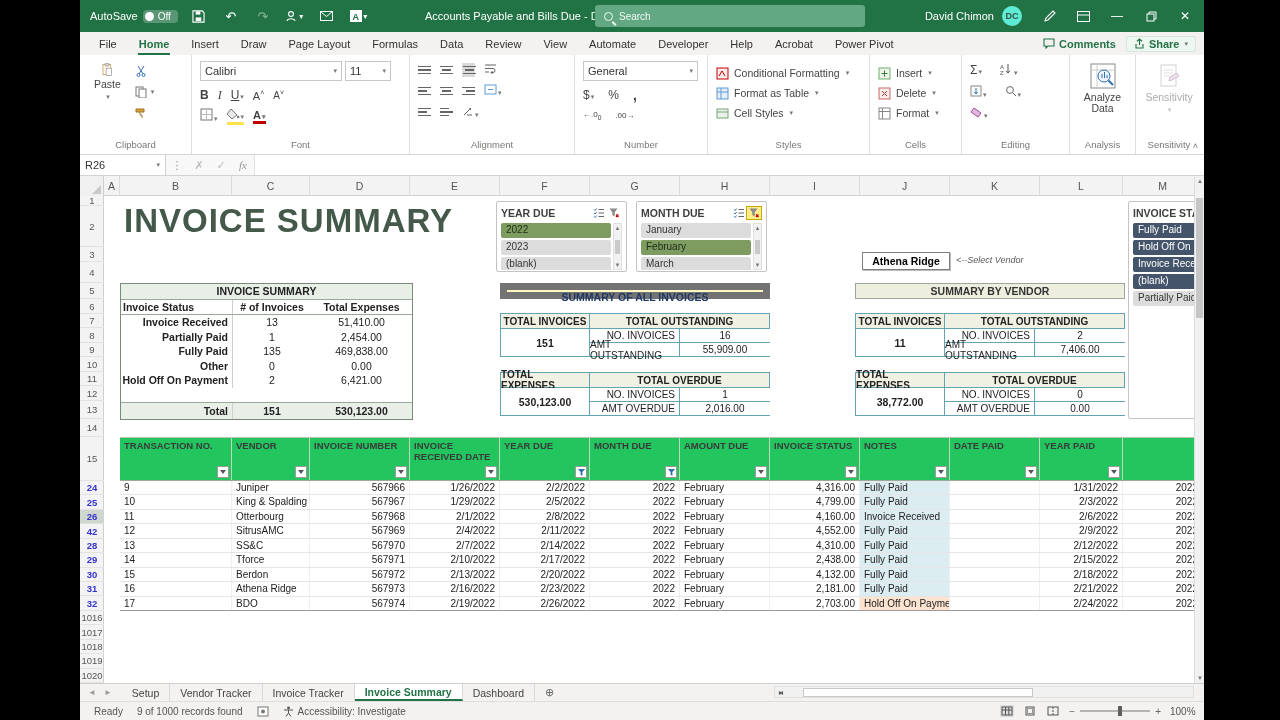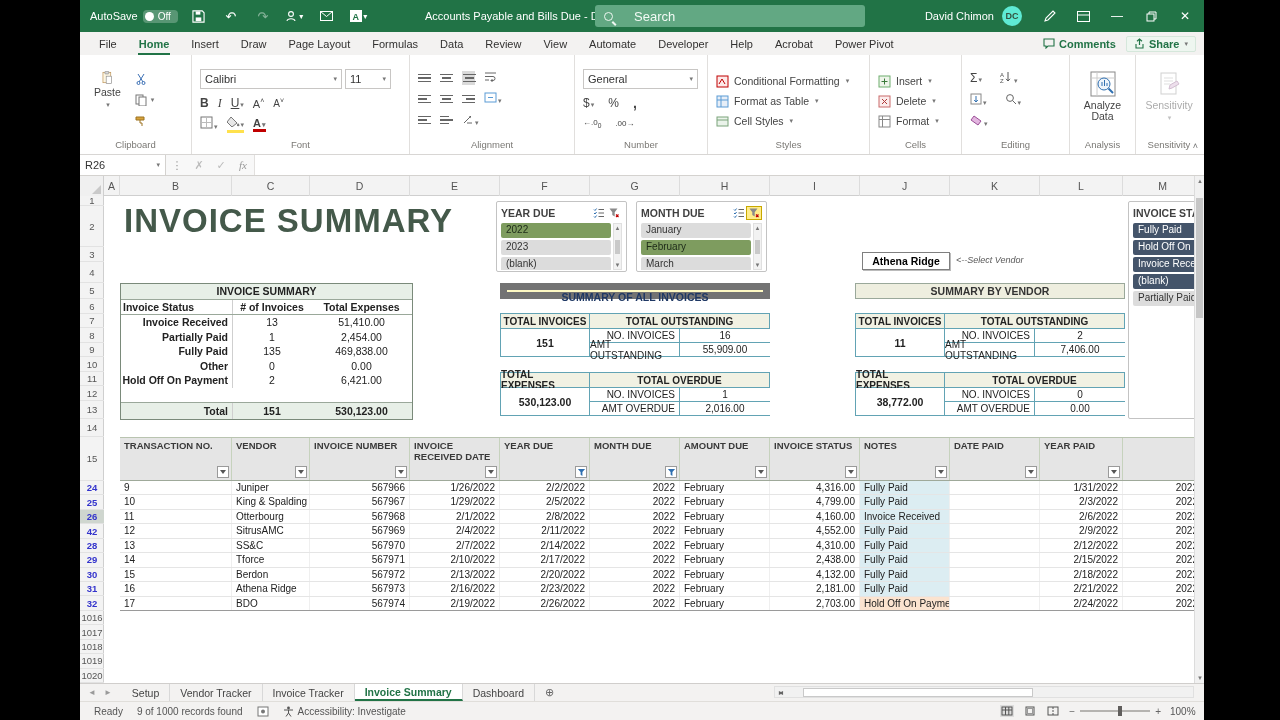--- a/index.html
+++ b/index.html
@@ -13,21 +13,21 @@
   .tb-left { display:flex; align-items:center; gap:10px; padding-left:10px; }
   .autosave { display:flex; align-items:center; gap:5px; }
   .as-pill { display:flex; align-items:center; gap:4px; background:rgba(255,255,255,.25); border-radius:4px; padding:1px 7px 1px 2px; font-size:10px; }
   .as-dot { width:9px; height:9px; border-radius:50%; background:#fff; }
   .tb-ic { width:22px; height:20px; display:flex; align-items:center; justify-content:center; font-size:13px; color:#fff; }
   .tb-ic svg { display:block; }
   .tb-ic.dim { opacity:.45; }
   .chev { font-size:8px; margin-left:1px; }
   #doc-title { position:absolute; left:345px; top:0; height:32px; display:flex; align-items:center; font-size:11px; white-space:nowrap; }
   #searchbox { position:absolute; left:515px; top:5px; width:270px; height:22px; background:#62a883; border-radius:3px;
-    display:flex; align-items:center; gap:21px; padding-left:9px; font-size:13px; color:#f2faf5; }
+    display:flex; align-items:center; gap:6px; padding-left:9px; font-size:10px; color:#f2faf5; }
   .mag { width:9px; height:9px; border:1.5px solid #eef7f1; border-radius:50%; position:relative; }
   .mag::after { content:""; position:absolute; left:8px; top:8px; width:5px; height:1.5px; background:#eef7f1; transform:rotate(45deg); transform-origin:0 0; }
   .tb-right { position:absolute; right:0; top:0; height:32px; display:flex; align-items:center; gap:4px; padding-right:4px; }
   #user-name { font-size:11px; margin-right:4px; }
   #avatar { width:20px; height:20px; border-radius:50%; background:#5eead4; color:#33523f; font-size:9px; font-weight:bold;
     display:flex; align-items:center; justify-content:center; margin-right:8px; }
   .winbtn { width:30px; height:28px; display:flex; align-items:center; justify-content:center; font-size:12px; }
 
   
   #menubar { position:absolute; left:0; top:32px; width:100%; height:23px; background:#f3f2f1; display:flex; align-items:center; font-size:11px; color:#323130; }
@@ -36,21 +36,21 @@
   .mtab.active { color:var(--green); font-weight:bold; }
   .mtab.active::after { content:""; position:absolute; left:10px; right:10px; bottom:0; height:2.5px; background:var(--green); }
   #menu-right { position:absolute; right:8px; top:0; height:100%; display:flex; align-items:center; gap:10px; }
   .mr-btn { display:flex; align-items:center; gap:4px; font-size:11px; color:#323130; }
   .mr-btn .g { color:var(--green); font-weight:bold; }
   .share { background:#eef6f0; border:1px solid #d5e7db; border-radius:2px; padding:1px 7px; }
 
   
   #ribbon { position:absolute; left:0; top:55px; width:100%; height:100px; background:#ffffff; border-bottom:1px solid #d8d6d4; display:flex; }
   .rgroup { height:100%; border-right:1px solid #e1dfdd; display:flex; flex-direction:column; position:relative; }
-  .rg-body { flex:1; display:flex; align-items:flex-start; padding:6px 8px 0 8px; gap:8px;margin-top:8px; }
+  .rg-body { flex:1; display:flex; align-items:flex-start; padding:6px 8px 0 8px; gap:8px; }
   .rg-label { height:17px; text-align:center; font-size:9.5px; color:#7a7874; line-height:15px; }
   .bigbtn { display:flex; flex-direction:column; align-items:center; justify-content:center; gap:3px; font-size:10.5px; color:#444; padding:2px 6px; }
   .bigbtn .cap { line-height:11px; text-align:center; }
   .minicol { display:flex; flex-direction:column; gap:7px; padding-top:3px; }
   .mini { font-size:11px; color:#555; display:flex; align-items:center; gap:3px; height:14px; }
   .combo { border:1px solid #c8c6c4; background:#fff; height:20px; display:flex; align-items:center; justify-content:space-between; font-size:11px; color:#333; padding:0 4px; }
   .hrow { display:flex; align-items:center; gap:9px; height:18px; font-size:12px; color:#444; }
   .dd { font-size:7px; color:#777; margin-left:1px; }
   .ublk { border-bottom:3px solid #ffe14d; padding-bottom:0px; }
   .ared { border-bottom:3px solid #c00000; padding-bottom:0px; }
@@ -124,21 +124,21 @@
   .sb-val { background:#fff; }
   .sb-big { grid-row:2 / span 2; font-weight:bold; font-size:10.5px; background:#fff; }
   .noR { border-right:none; } .noB { border-bottom:none; }
 
   
   #vendor-box { position:absolute; left:782px; top:56px; width:88px; height:18px; border:1px solid #7f7f7f; background:#fff;
     font-weight:bold; font-size:10.5px; text-align:center; line-height:17px; box-shadow:1px 1px 0 #bbb; }
   #vendor-hint { position:absolute; left:876px; top:59px; font-size:9px; font-style:italic; color:#595959; }
 
   
-  #dt-header { position:absolute; left:40px; top:241px; width:1083px; height:44px; display:grid; background:#e5e5e5; border-top:1px solid #b9c4b0; border-bottom:1px solid #9fa99a; }
+  #dt-header { position:absolute; left:40px; top:241px; width:1083px; height:44px; display:grid; background:#22c55e; border-top:1px solid #b9c4b0; border-bottom:1px solid #9fa99a; }
   .dth { position:relative; border-right:1px solid #c6d2bd; padding:2px 4px; font-size:9.5px; font-weight:bold; color:#3a3a3a; line-height:11px; }
   .fbtn { position:absolute; right:2px; bottom:2px; width:12px; height:12px; background:#fff; border:1px solid #9a9a9a; display:flex; align-items:center; justify-content:center; }
   .tri { width:0; height:0; border-left:3px solid transparent; border-right:3px solid transparent; border-top:4px solid #555; }
   #dt-rows { position:absolute; left:40px; top:285px; width:1083px; }
   .dtr { display:grid; height:14.44px; font-size:10px; color:#222; border-bottom:1px solid #e5e5e5; }
   .dtc { padding:0 4px; line-height:14px; white-space:nowrap; overflow:hidden; border-right:1px solid #efefef; }
   .dtc.r { text-align:right; }
   .dtc.cyan { background:var(--cyan); }
   .dtc.tan { background:var(--tan); }
   .dtr:last-child { border-bottom:1px solid #9a9a9a; }

